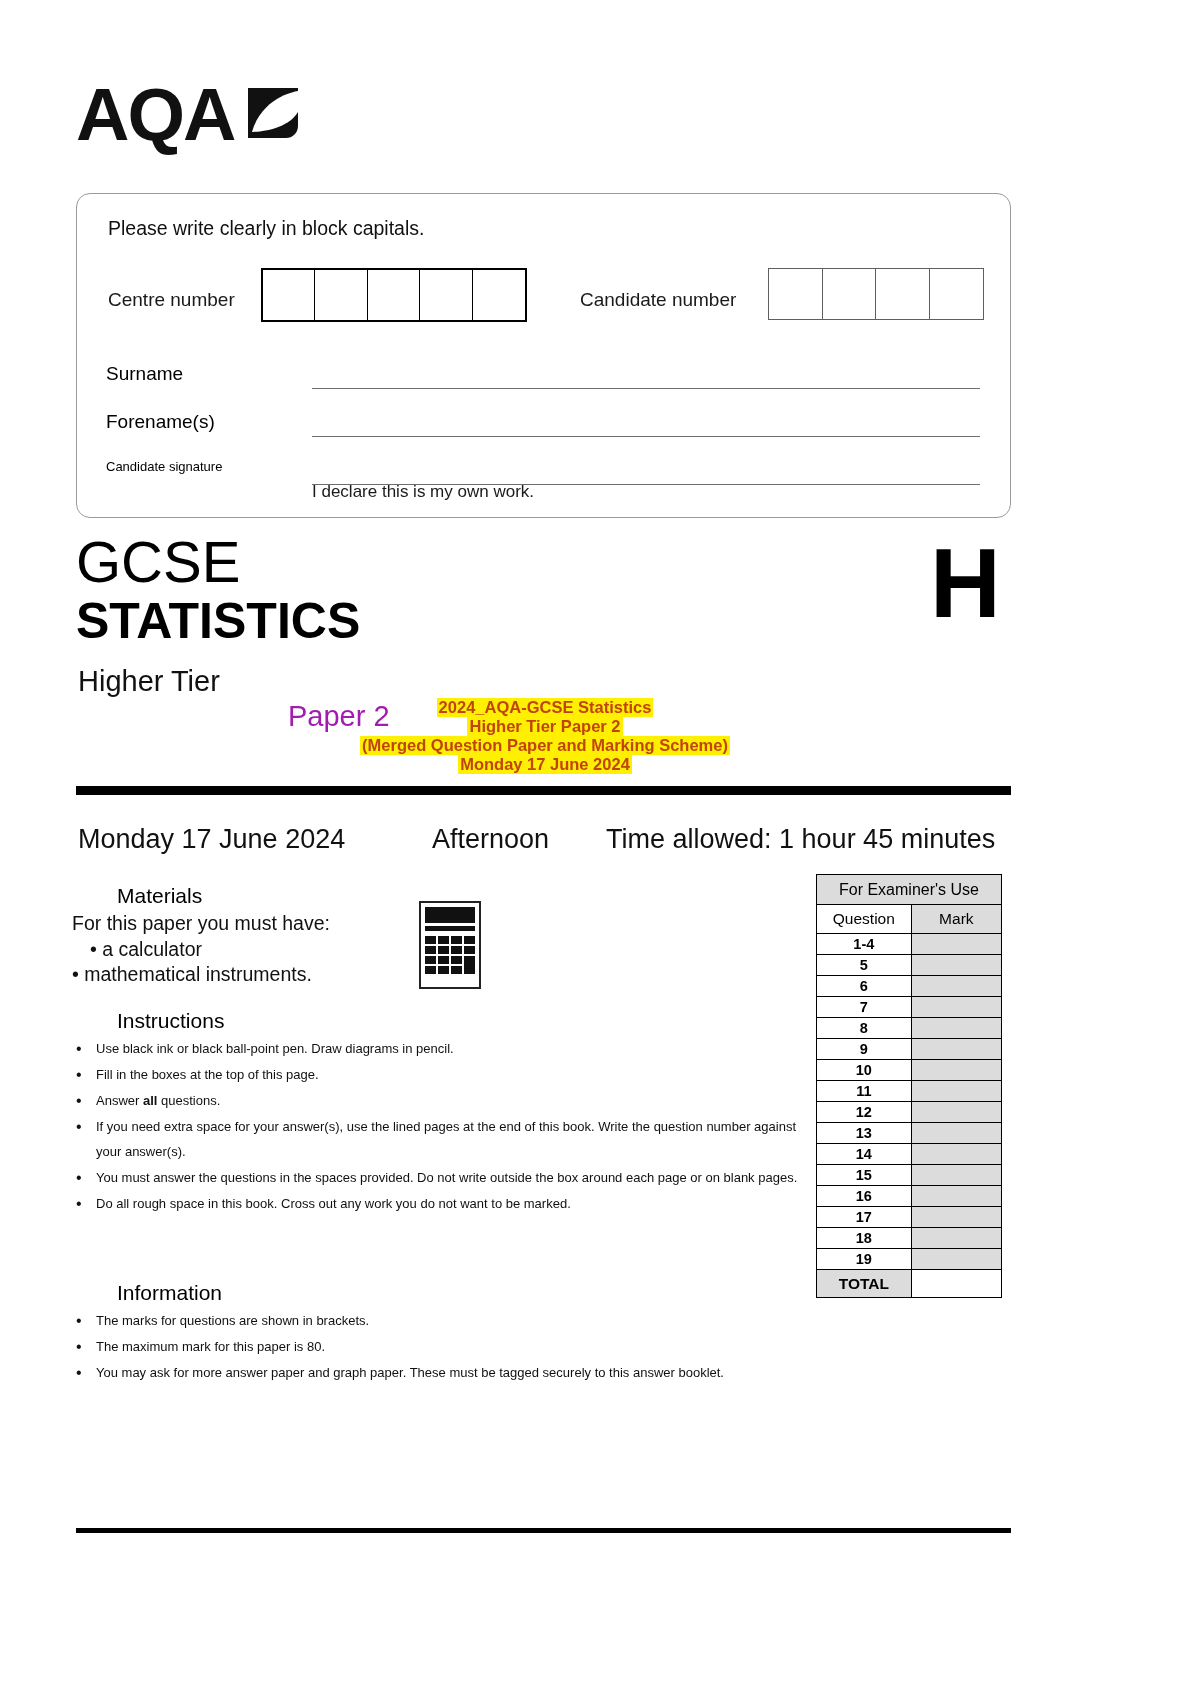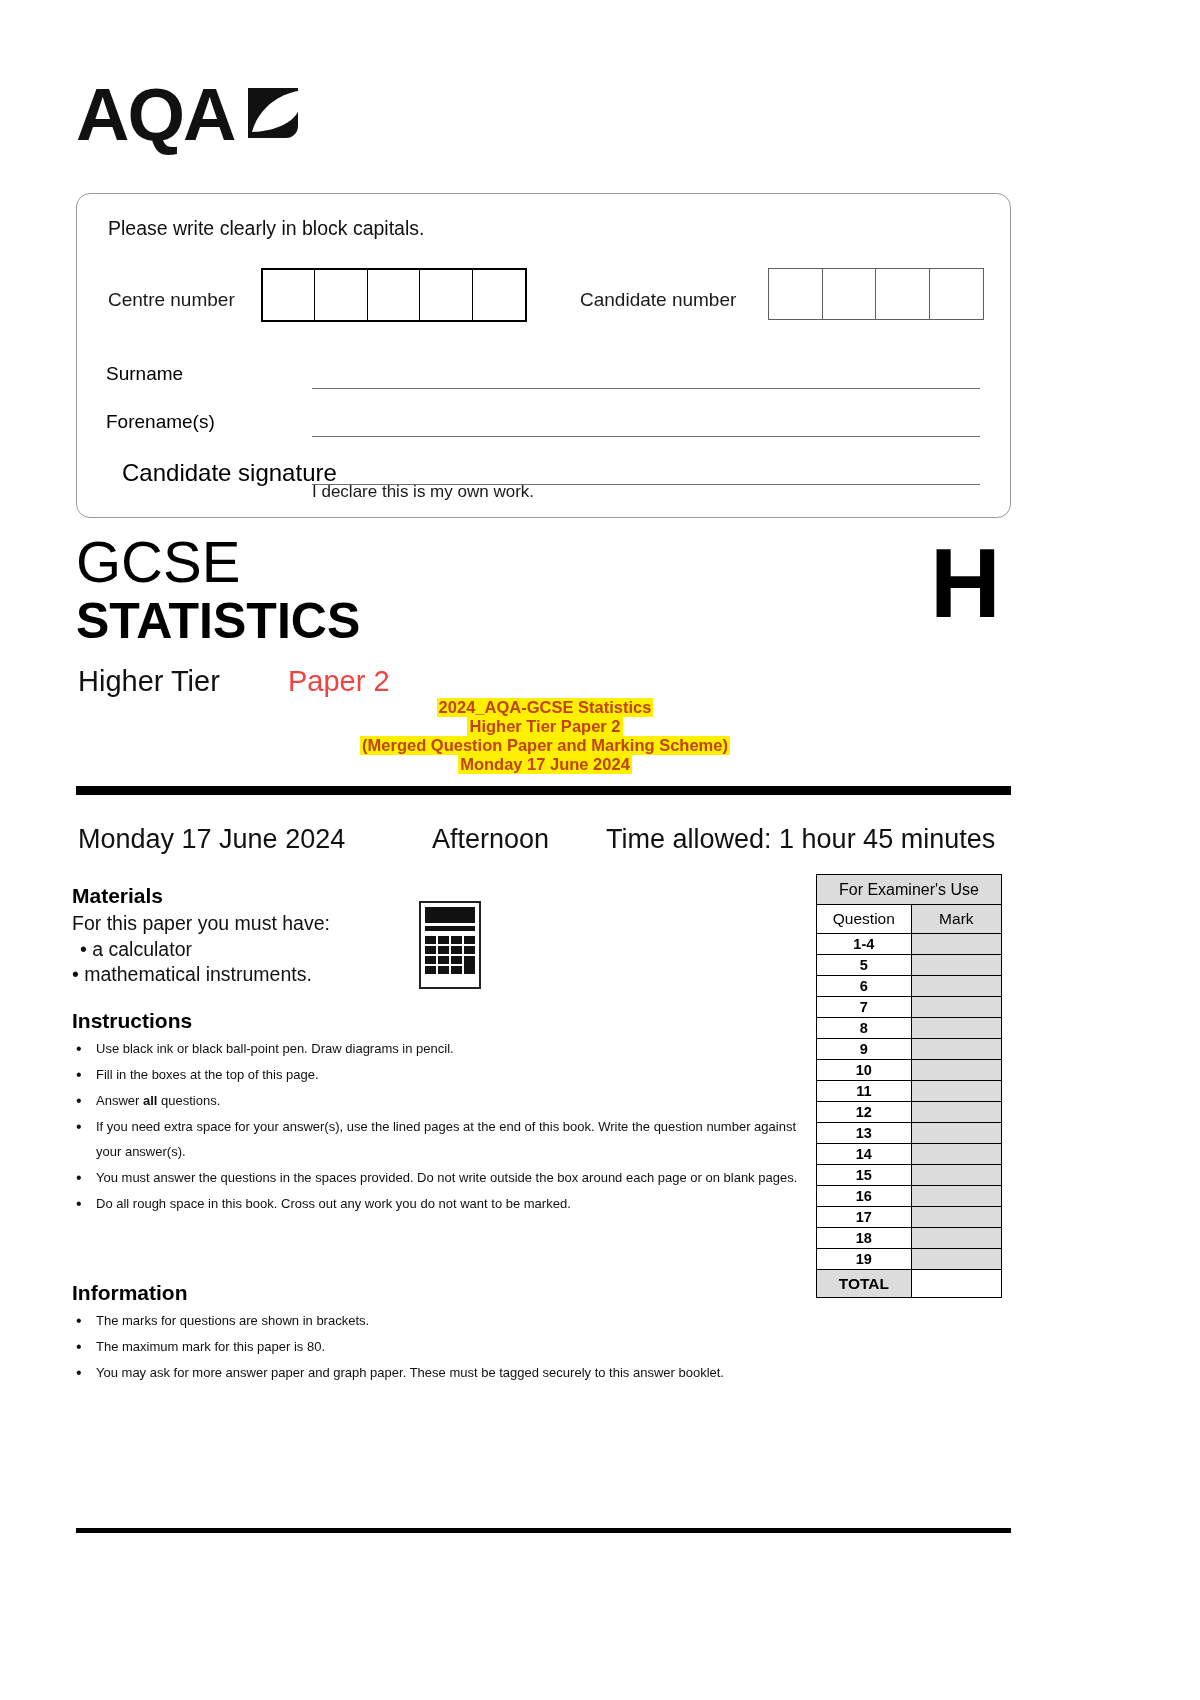--- a/index.html
+++ b/index.html
@@ -116,22 +116,21 @@
   .label-forename {
     position: absolute;
     left: 106px;
     top: 411px;
     font-size: 19px;
   }
   .label-signature {
     position: absolute;
     left: 106px;
     top: 459px;
-    font-size: 24px;
-    margin-left: 16px;
+    font-size: 13px;
   }
   .rule-surname {
     position: absolute;
     left: 312px;
     top: 388px;
     width: 668px;
     height: 1.4px;
     background: #6e6e6e;
   }
   .rule-forename {
@@ -180,23 +179,23 @@
   .t-tier {
     position: absolute;
     left: 78px;
     top: 665px;
     font-size: 29px;
     color: #111111;
   }
   .t-paper {
     position: absolute;
     left: 288px;
-    top: 665px;
+    top: 700px;
     font-size: 29px;
-    color: #ef4444;
+    color: #a21caf;
   }
   .tier-letter {
     position: absolute;
     left: 930px;
     top: 534px;
     font-size: 98px;
     font-weight: bold;
     line-height: 98px;
     color: #000000;
   }
@@ -257,30 +256,31 @@
     position: absolute;
     left: 606px;
     top: 824px;
     font-size: 27px;
     color: #111111;
   }
 
   
   .sec-head {
     font-size: 21px;
-    font-weight: bold;
+    font-weight: normal;
     color: #000000;
+    margin-left: 45px;
   }
   .body-text {
     font-size: 19.5px;
     color: #111111;
   }
   .materials-head { position: absolute; left: 72px; top: 884px; }
   .materials-intro { position: absolute; left: 72px; top: 912px; }
-  .materials-li1 { position: absolute; left: 80px; top: 938px; }
+  .materials-li1 { position: absolute; left: 90px; top: 938px; }
   .materials-li2 { position: absolute; left: 72px; top: 963px; }
 
   .instructions-head { position: absolute; left: 72px; top: 1009px; }
   .information-head { position: absolute; left: 72px; top: 1281px; }
 
   ul.bullets {
     list-style: none;
     margin: 0;
     padding: 0;
     position: absolute;

